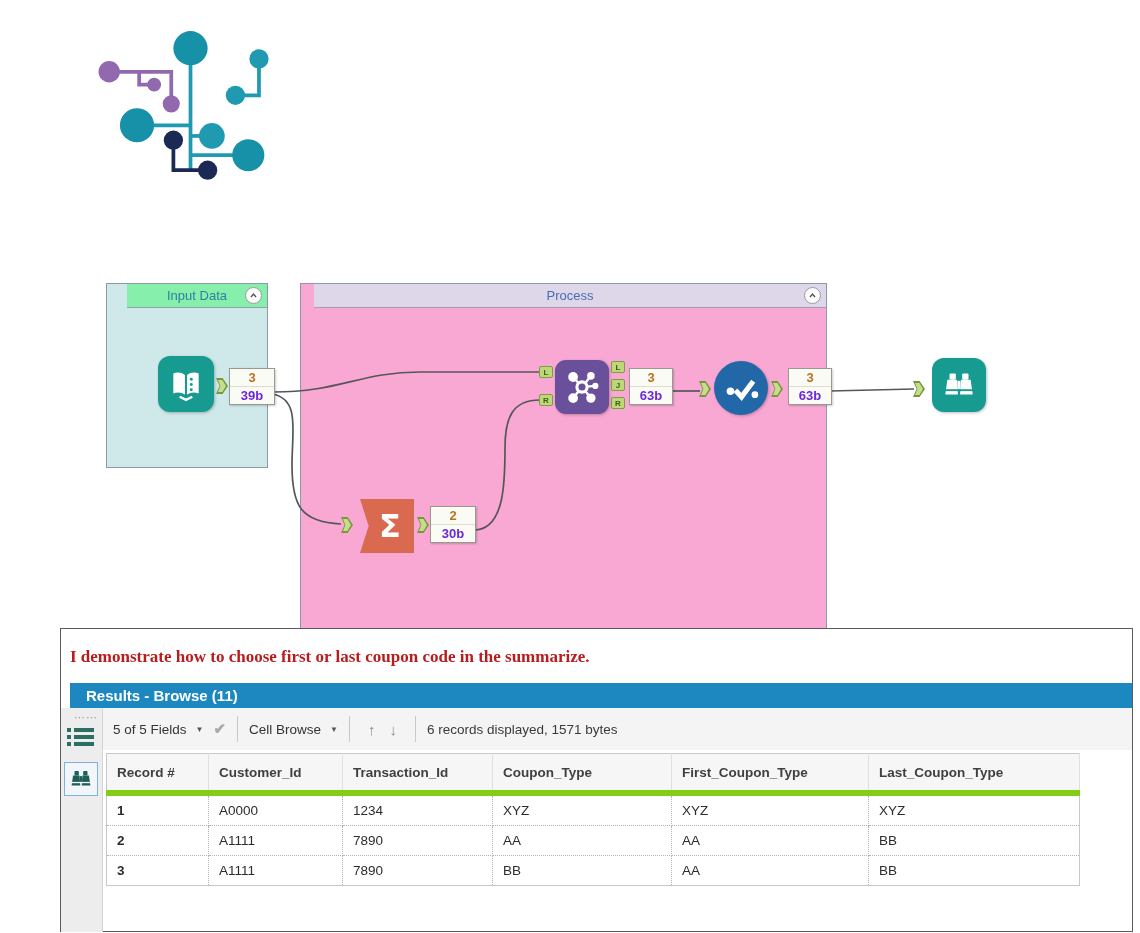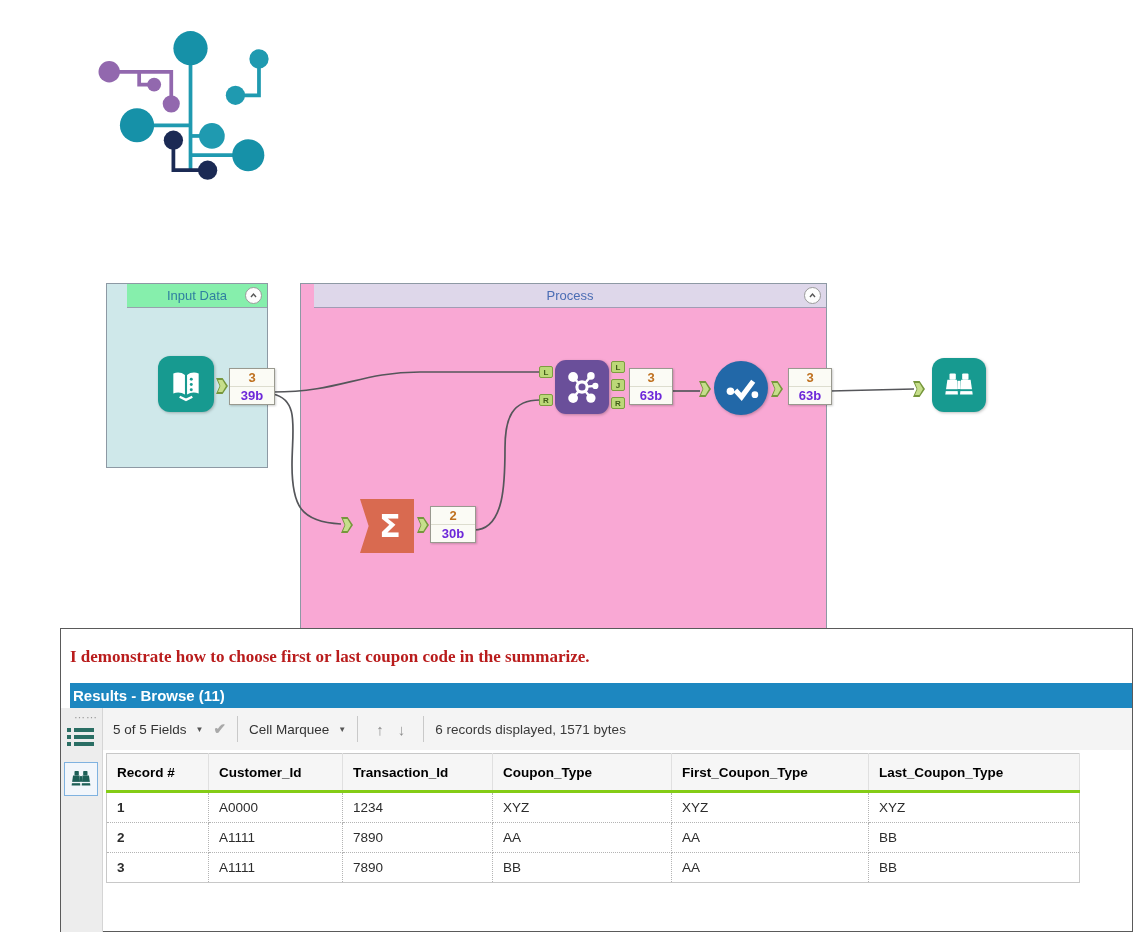--- a/index.html
+++ b/index.html
@@ -55,41 +55,41 @@
   .ann .cnt{display:block;padding:1px 0;color:#bf7120;border-bottom:1px solid #ddddcf;}
   .ann .sz{display:block;padding:1px 0;color:#6d28d9;}
 
   
   #results{position:absolute;left:60px;top:628px;width:1073px;height:304px;background:#fff;
            border:1px solid #5a5a5a;box-sizing:border-box;}
   #comment{position:absolute;left:9px;top:6px;font-family:"Liberation Serif",serif;
            font-weight:bold;font-size:17px;color:#b91c1c;margin-top:12px;}
   #res-header{position:absolute;left:9px;top:54px;right:0;height:25px;background:#1d87c0;
               color:#fff;font-weight:bold;font-size:15px;display:flex;align-items:center;
-              padding-left:3px;}
+              padding-left:16px;}
   #toolbar-strip{position:absolute;left:0;top:79px;right:0;height:42px;background:#f4f4f4;}
   #gutter{position:absolute;left:0;top:79px;width:41px;height:224px;background:#ededed;
           border-right:1px solid #d5d5d5;}
   #overflow-dots{position:absolute;left:13px;top:82px;color:#9a9a9a;font-size:11px;letter-spacing:1px;}
   #list-icon{position:absolute;left:6px;top:98px;}
   #gutter-binocs{position:absolute;left:3px;top:133px;width:32px;height:32px;background:#f2f6fb;
                  border:1px solid #7fb2e0;display:flex;align-items:center;justify-content:center;}
   #toolbar{position:absolute;left:52px;top:82px;height:36px;display:flex;align-items:center;
            font-size:13.5px;color:#333;justify-content:flex-end;}
   .tb-sep{width:1px;height:26px;background:#c9c9c9;margin:0 11px;}
   .tb-caret{font-size:8px;color:#555;margin-left:9px;}
   .tb-check{font-size:15px;color:#a9a9a9;margin-left:10px;font-weight:bold;}
   .tb-arrow{font-size:15px;color:#8f8f8f;font-weight:bold;margin:0 7px;}
   #records-text{color:#3a3a3a;}
 
   
   #grid{position:absolute;left:45px;top:124px;border-collapse:collapse;table-layout:fixed;
         font-size:13.5px;color:#2c2c2c;background:#fff;border:1px solid #c8c8c8;}
-  #grid th{background:#f6f6f6;font-weight:bold;color:#000000;text-align:left;height:36px;
-           padding:0 0 0 10px;border-right:1px solid #e0e0e0;border-bottom:3px solid #84cc16;}
+  #grid th{background:#f6f6f6;font-weight:bold;color:#404040;text-align:left;height:36px;
+           padding:0 0 0 10px;border-right:1px solid #e0e0e0;border-bottom:6px solid #84cc16;}
   #grid td{height:29px;padding:0 0 0 10px;border-right:1px dotted #b4b4b4;
            border-bottom:1px dotted #b4b4b4;}
   #grid td.rec{font-weight:bold;}
 </style>
 </head>
 <body>
 
 <div id="page">
 
   <svg id="logo" viewBox="0 0 215 160">
@@ -272,21 +272,21 @@
         <rect x="16.5" y="14" width="3" height="8" fill="#1d5f57"></rect>
         <rect x="4" y="22" width="28" height="1.8" fill="#f2f6fb"></rect>
       </svg>
     </div>
 
     <div id="toolbar">
       <span>5 of 5 Fields</span>
       <span class="tb-caret">▼</span>
       <span class="tb-check">✔</span>
       <span class="tb-sep"></span>
-      <span>Cell Marquee</span>
+      <span>Cell Browse</span>
       <span class="tb-caret">▼</span>
       <span class="tb-sep"></span>
       <span class="tb-arrow">↑</span>
       <span class="tb-arrow">↓</span>
       <span class="tb-sep"></span>
       <span id="records-text">6 records displayed, 1571 bytes</span>
     </div>
 
     <table id="grid">
       <colgroup>

